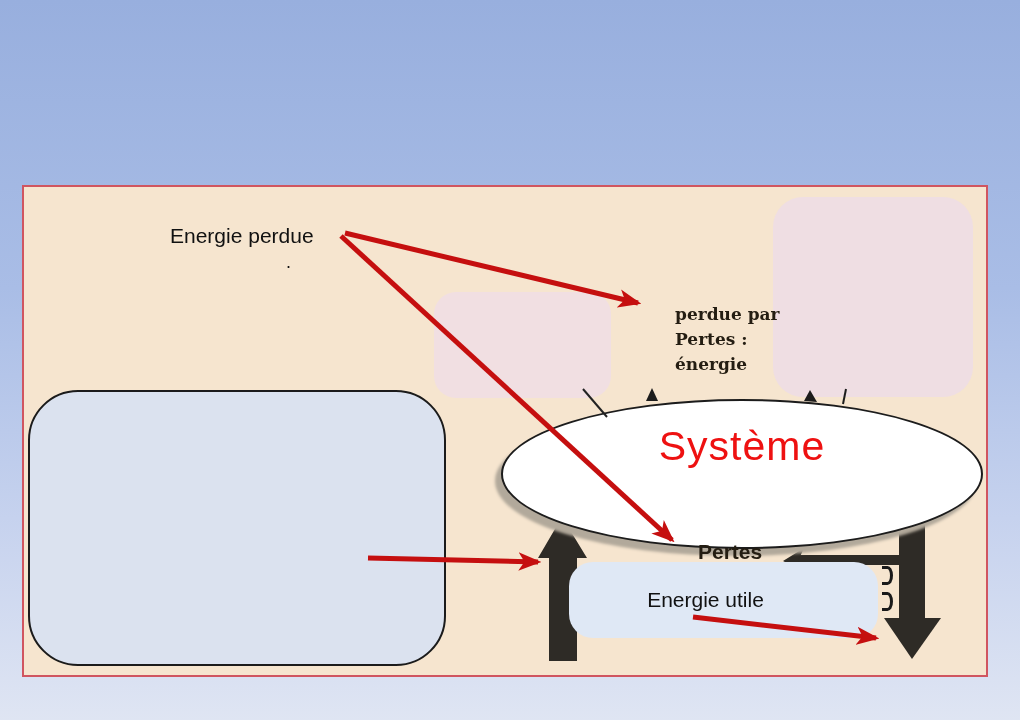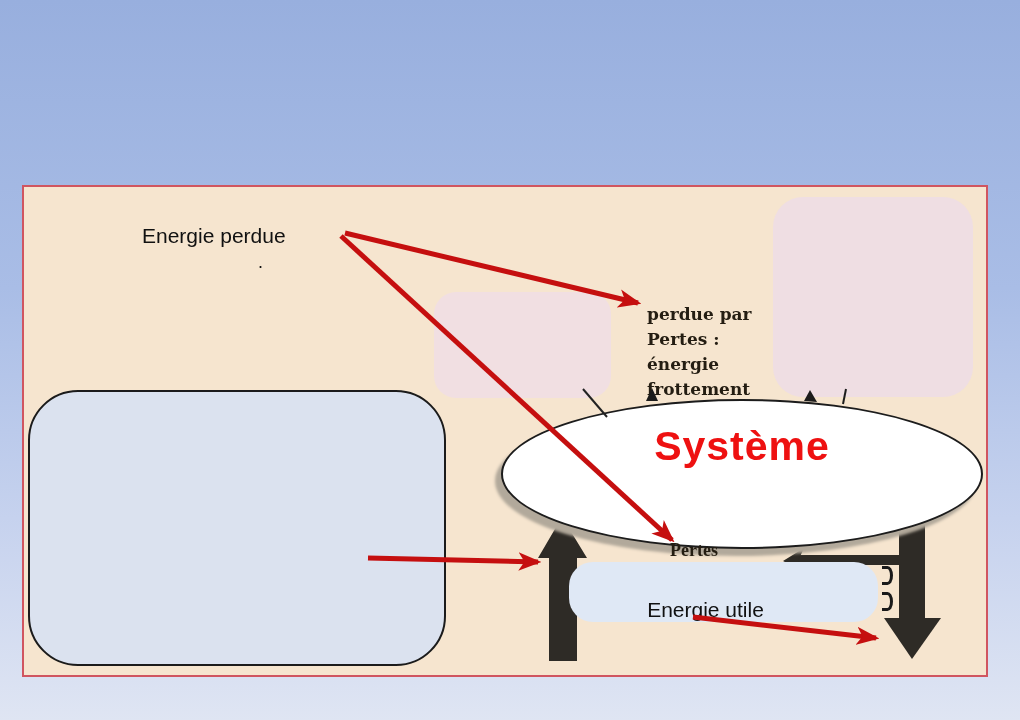--- a/index.html
+++ b/index.html
@@ -25,40 +25,40 @@
   .black-layer{z-index:3;}
   .red-layer{z-index:6;}
   .ellipse{
     position:absolute;left:501px;top:399px;width:478px;height:146px;
     background:#ffffff;border:2px solid #1c1c1c;border-radius:50%;
     box-shadow:-6px 7px 3px #b2a99b;
     z-index:4;display:flex;justify-content:center;
   }
   .system-label{
     margin-top:22px;
-    color:#ee1111;font-size:41px;font-weight:bold;letter-spacing:1px;
+    color:#ee1111;font-size:41px;font-weight:normal;letter-spacing:1px;
   }
-  .txt{position:absolute;color:#111;z-index:5;}
+  .txt{position:absolute;color:#111;z-index:5;margin-left:28px;}
   .lbl-perdue{left:142px;top:224px;font-size:21px;}
   .stray-dot{left:258px;top:252px;font-size:18px;}
   .serif-note{
     left:647px;top:302px;width:150px;
     font-family:"DejaVu Serif", serif;font-weight:bold;
     font-size:17px;line-height:25px;color:#241d12;
   }
   .lbl-pertes{
     left:670px;top:540px;
-    font-family:Liberation Serif, serif;font-weight:bold;
-    font-size:18px;color:#241d12;
+    font-family:Liberation Sans, sans-serif;font-weight:bold;
+    font-size:21px;color:#241d12;
   }
   .lbl-recue{left:239px;top:526px;font-size:21px;}
   .utile-box{
-    position:absolute;left:569px;top:562px;width:309px;height:60px;
+    position:absolute;left:569px;top:562px;width:309px;height:76px;
     background:#dfe8f5;border-radius:24px;z-index:5;
-    display:flex;align-items:flex-end;justify-content:center;
+    display:flex;align-items:center;justify-content:center;
   }
   .utile-label{font-size:21px;color:#111;margin-right:36px;}
   .frag{
     position:absolute;width:8px;height:13px;z-index:5;
     border:3px solid #1a1a1a;border-left:none;
     border-radius:0 60% 60% 0;
   }
   .frag1{left:882px;top:566px;}
   .frag2{left:882px;top:592px;}
 </style>
@@ -89,21 +89,20 @@
   <div class="ellipse">
     <div class="system-label">Système</div>
   </div>
 
   <div class="txt lbl-perdue">Energie perdue</div>
   <div class="txt stray-dot">.</div>
 
   <div class="txt serif-note">
     <div>perdue par</div>
     <div>Pertes : énergie</div>
-    <div>frottement</div>
   </div>
 
   <div class="txt lbl-pertes">Pertes</div>
 
   <div class="utile-box">
     <span class="utile-label">Energie utile</span>
   </div>
 
   <div class="frag frag1"></div>
   <div class="frag frag2"></div>

